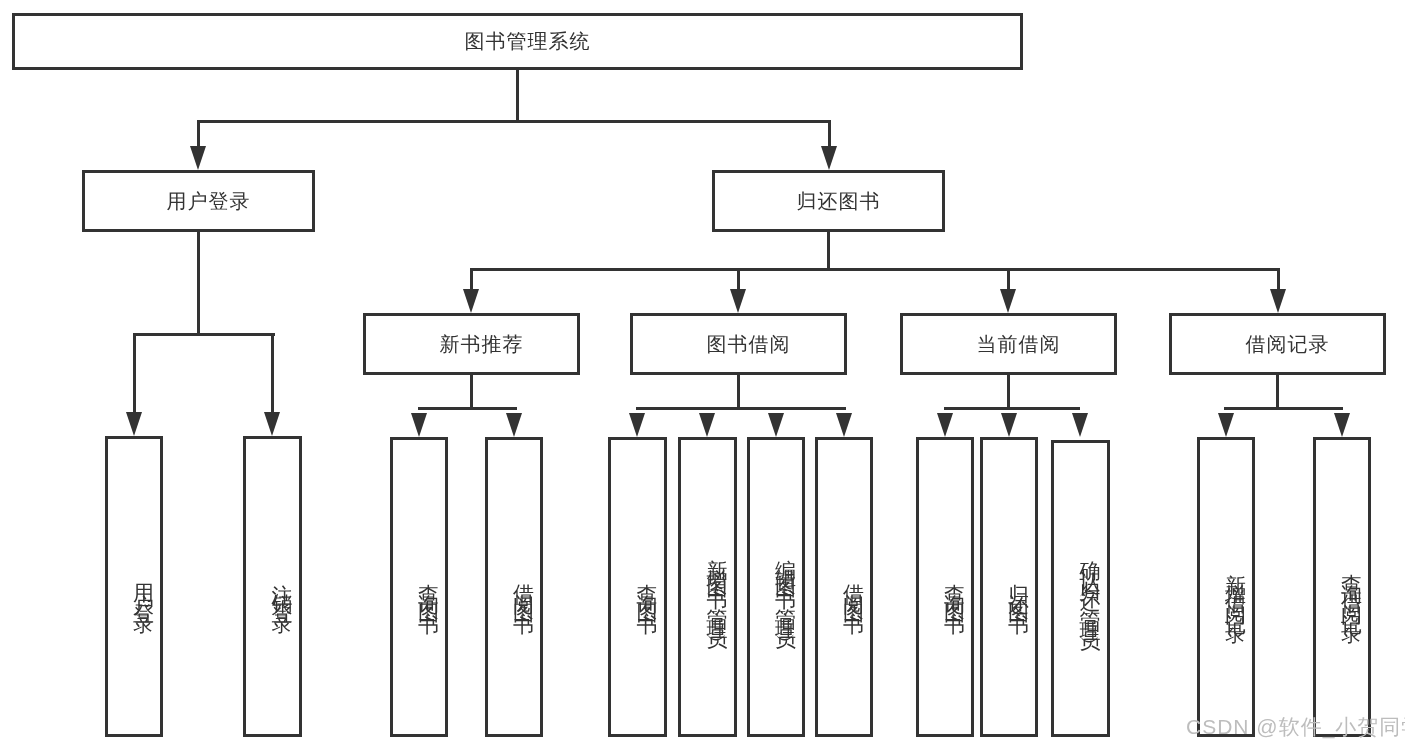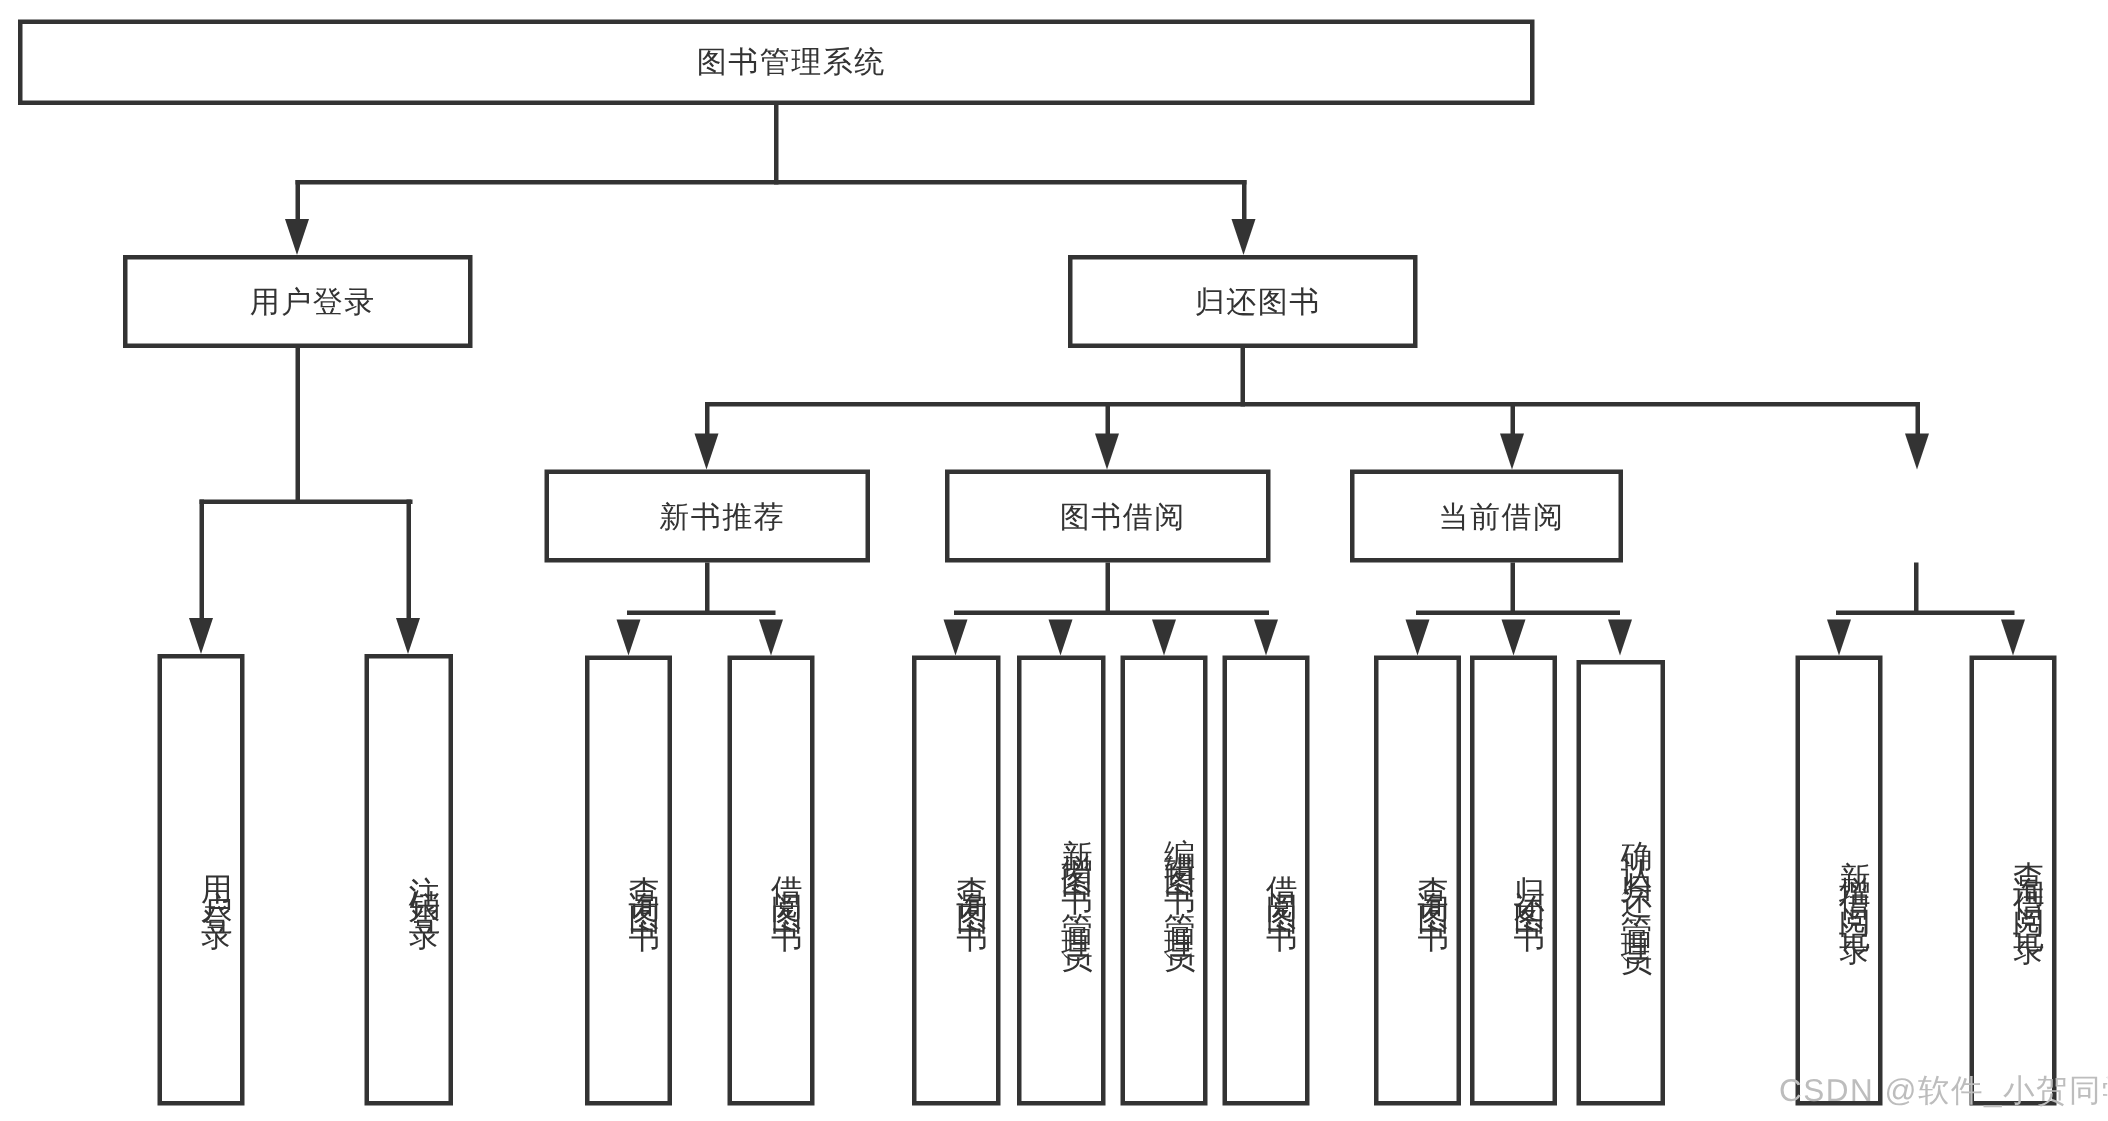--- a/index.html
+++ b/index.html
@@ -45,22 +45,25 @@
   <div class="box hbox" style="left:712px;top:170px;width:233px;height:62px;">
     <span>归还图书</span>
   </div>
 
   <div class="box hbox" style="left:363px;top:313px;width:217px;height:62px;">
     <span>新书推荐</span>
   </div>
   <div class="box hbox" style="left:630px;top:313px;width:217px;height:62px;">
     <span>图书借阅</span>
   </div>
-  <div class="box hbox" style="left:900px;top:313px;width:182px;height:62px;">
+  <div class="box hbox" style="left:900px;top:313px;width:217px;height:62px;">
     <span>当前借阅</span>
+  </div>
+  <div class="box hbox" style="left:1169px;top:313px;width:217px;height:62px;">
+    <span>借阅记录</span>
   </div>
 
   <div class="box vbox" style="left:105px;top:436px;width:58px;height:301px;">
     <span>用户登录</span>
   </div>
   <div class="box vbox" style="left:243px;top:436px;width:59px;height:301px;">
     <span>注销登录</span>
   </div>
 
   <div class="box vbox" style="left:390px;top:437px;width:58px;height:300px;">

